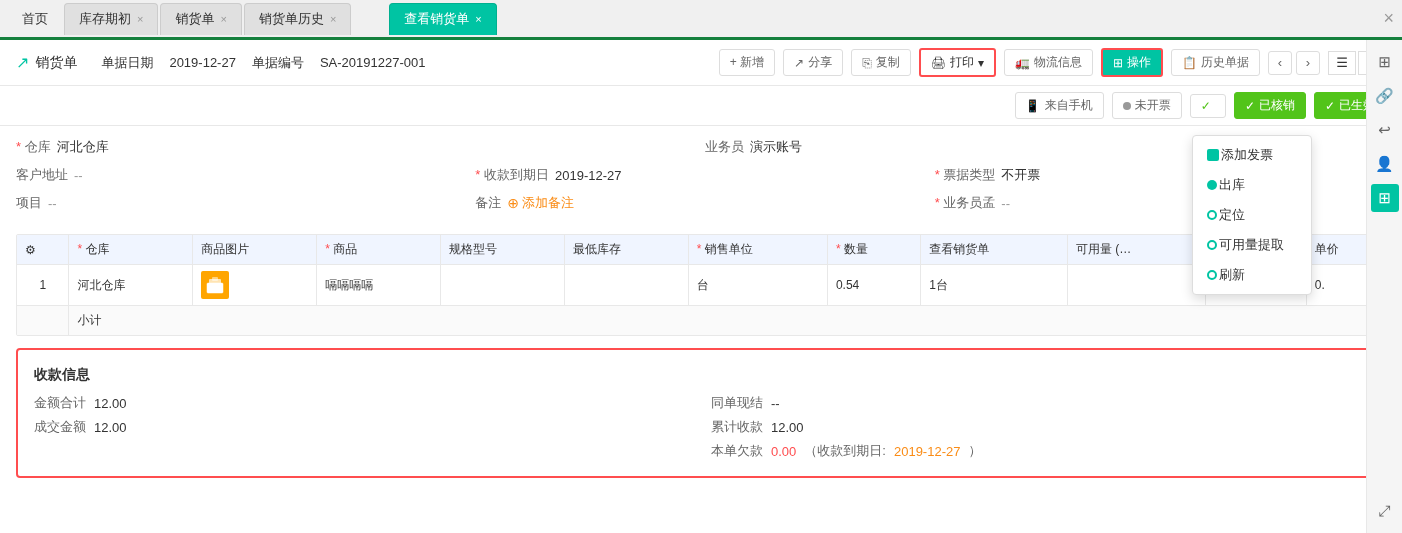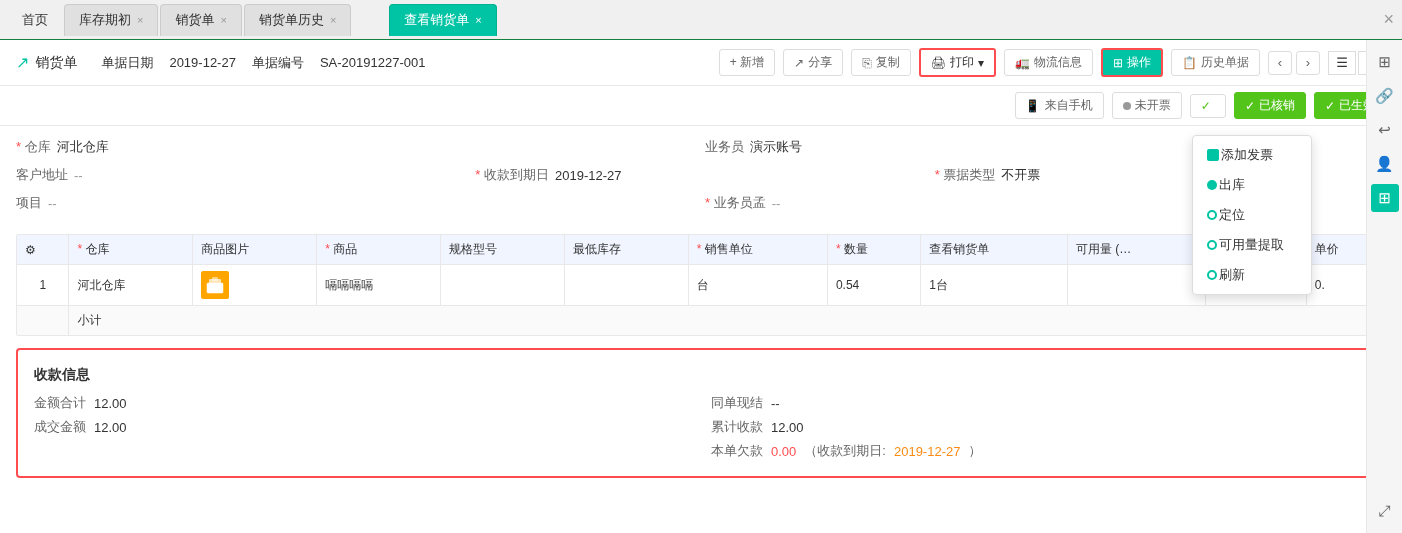--- a/index.html
+++ b/index.html
@@ -1,20 +1,20 @@
 <!DOCTYPE html>
 <html><head>
   <meta charset="utf-8">
   <style>
     * { box-sizing: border-box; margin: 0; padding: 0; }
     body { font-family: 'Microsoft YaHei', Arial, sans-serif; font-size: 13px; background: #f5f5f5; color: #333; overflow: hidden; }
 
     
     .tab-bar {
-      display: flex; align-items: center; background: #f0f0f0; border-bottom: 1px solid #15803d;
+      display: flex; align-items: center; background: #f0f0f0; border-bottom: 3px solid #15803d;
       height: 40px; padding: 0 8px; position: relative;
     }
     .tab {
       display: flex; align-items: center; padding: 0 14px; height: 32px; margin-right: 2px;
       border-radius: 4px 4px 0 0; cursor: pointer; font-size: 13px; gap: 6px;
       background: #e0e0e0; border: 1px solid #ccc; border-bottom: none;
     }
     .tab.active { background: #fff; border-color: #ccc; margin-left: 36px; }
     .tab.highlight { background: #00c4a3; color: #fff; border-color: #00b090; }
     .tab .close-icon { color: #999; font-size: 11px; }
@@ -260,20 +260,27 @@
       </div>
       <div class="field-group">
         <span class="field-label field-required">票据类型</span>
         <span class="field-value">不开票</span>
       </div>
     </div>
     <div class="form-row">
       <div class="field-group">
         <span class="field-label">项目</span>
         <span class="field-value field-note">--</span>
+      </div>
+      <div class="field-group">
+        <span class="field-label">备注</span>
+        <span class="add-note">
+          <span class="plus-icon">⊕</span>
+          <span>添加备注</span>
+        </span>
       </div>
       <div class="field-group">
         <span class="field-label field-required">业务员孟</span>
         <span class="field-value field-note">--</span>
       </div>
     </div>
   </div>
 
   <div class="table-container scrollbar-area">
     <table class="data-table">

